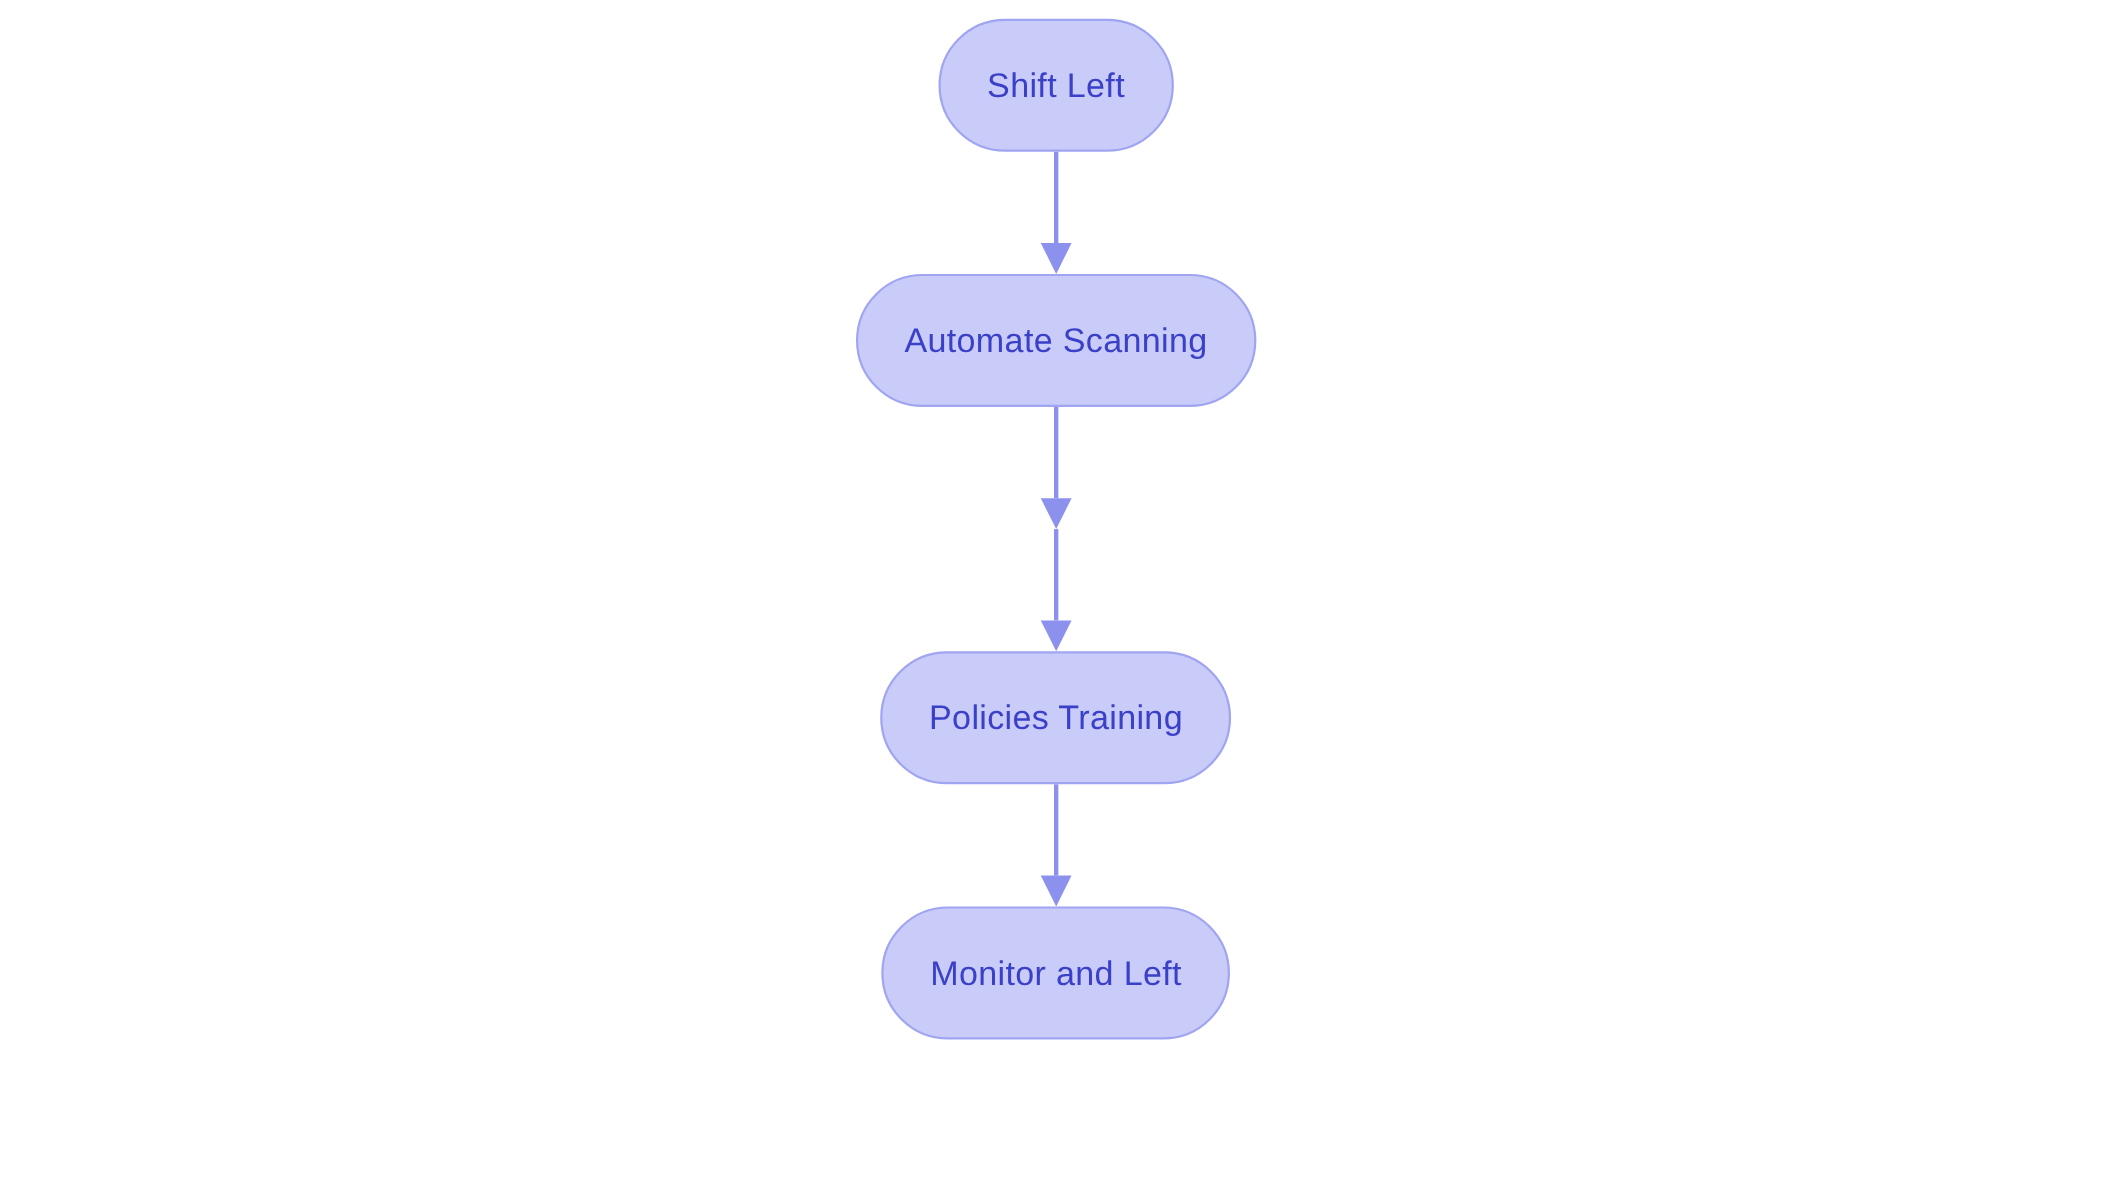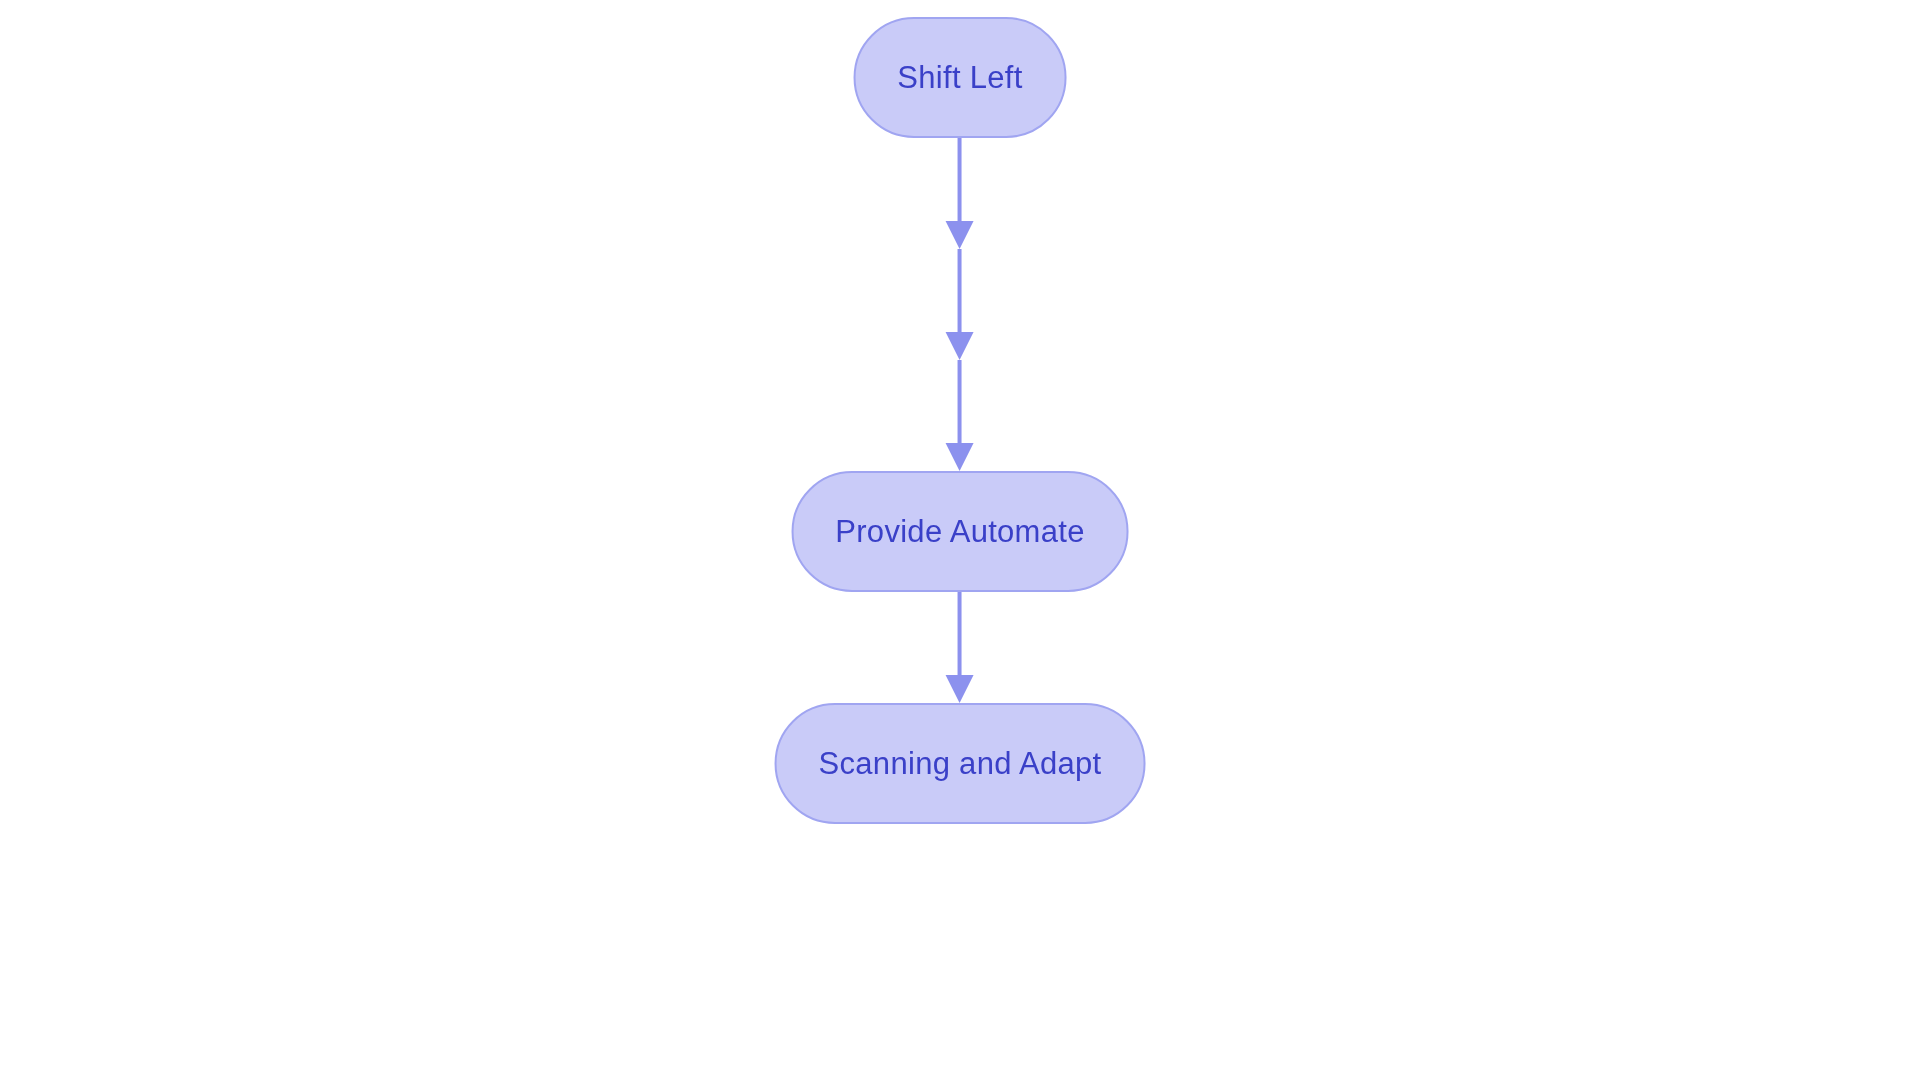--- a/index.html
+++ b/index.html
@@ -63,34 +63,35 @@
 
 <div class="flow">
 
   <div class="node">Shift Left</div>
 
   <div class="arrow">
     <div class="line"></div>
     <div class="head"></div>
   </div>
 
+  <div class="node">Automate Scanning</div>
 
   <div class="arrow">
     <div class="line"></div>
     <div class="head"></div>
   </div>
 
 
   <div class="arrow">
     <div class="line"></div>
     <div class="head"></div>
   </div>
 
-  <div class="node">Provide Automate</div>
+  <div class="node">Policies Training</div>
 
   <div class="arrow">
     <div class="line"></div>
     <div class="head"></div>
   </div>
 
-  <div class="node">Scanning and Adapt</div>
+  <div class="node">Monitor and Left</div>
 
 </div>
 
 </body></html>

